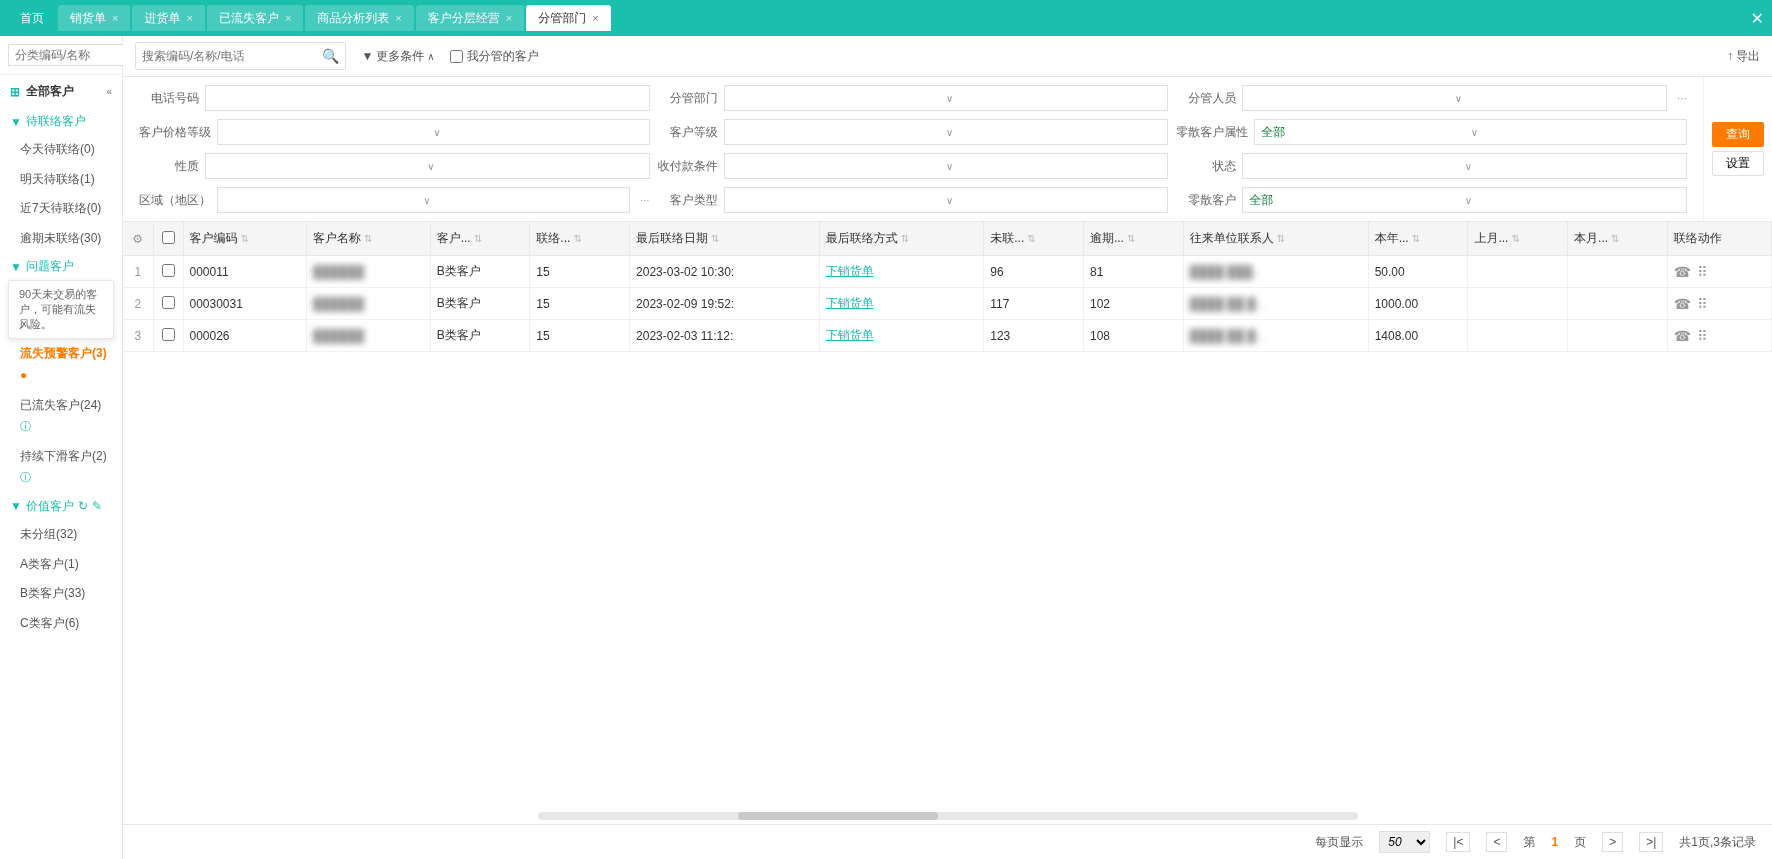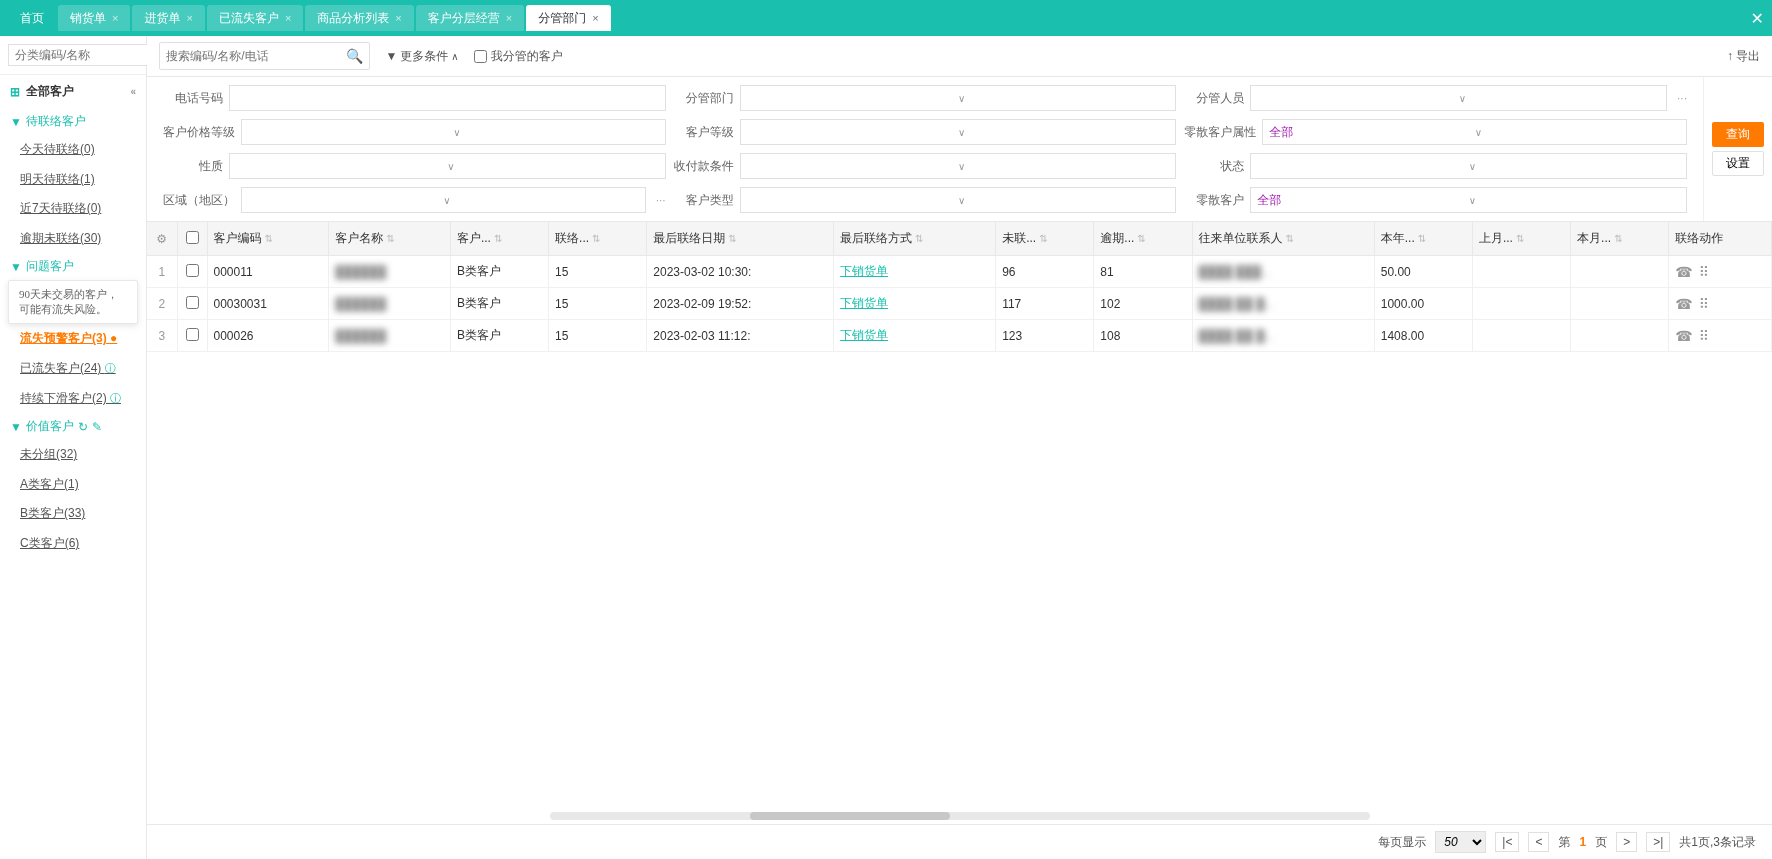--- a/index.html
+++ b/index.html
@@ -12,53 +12,53 @@
     .top-nav .tab.active { background: #fff; color: #333; }
     .top-nav .tab.inactive { background: rgba(255,255,255,0.2); }
     .top-nav .tab .close-x { margin-left: 6px; font-size: 11px; color: inherit; opacity: 0.7; }
     .top-nav .spacer { flex: 1; }
     .top-nav .close-btn { color: #fff; font-size: 16px; cursor: pointer; }
 
     
     .main-layout { display: flex; height: calc(859px - 36px); }
 
     
-    .sidebar { width: 147px; background: #fff; border-right: 1px solid #e8e8e8; display: flex; flex-direction: column; flex-shrink: 0; }
+    .sidebar { width: 123px; background: #fff; border-right: 1px solid #e8e8e8; display: flex; flex-direction: column; flex-shrink: 0; }
     .sidebar-search { display: flex; align-items: center; padding: 8px; border-bottom: 1px solid #f0f0f0; }
     .sidebar-search input { flex: 1; border: 1px solid #e0e0e0; padding: 3px 6px; font-size: 12px; outline: none; }
     .sidebar-search .search-icon { color: #999; font-size: 14px; margin-left: 4px; cursor: pointer; }
     .sidebar-all { display: flex; align-items: center; padding: 8px 10px; font-weight: bold; color: #333; font-size: 13px; cursor: pointer; }
     .sidebar-all .grid-icon { margin-right: 6px; color: #1abfae; }
     .sidebar-all .collapse-arrow { margin-left: auto; color: #999; font-size: 10px; }
 
     .sidebar-section-title { display: flex; align-items: center; padding: 5px 10px; color: #1abfae; font-size: 12px; cursor: pointer; }
     .sidebar-section-title .arrow { margin-right: 4px; }
-    .sidebar-item { padding: 4px 10px 4px 20px; color: #555; cursor: pointer; line-height: 1.8; text-decoration: underline; }
+    .sidebar-item { padding: 4px 10px 4px 20px; color: #555; cursor: pointer; line-height: 1.8; }
     .sidebar-item.active-orange { color: #ff7a00; font-weight: bold; }
 
-    .tooltip-box { background: #fff; border: 1px solid #e8e8e8; padding: 6px 10px; margin: 0 8px; font-size: 11px; color: #666; box-shadow: 0 2px 6px rgba(0,0,0,0.1); border-radius: 2px; font-family: Liberation Serif, serif; }
+    .tooltip-box { background: #fff; border: 1px solid #e8e8e8; padding: 6px 10px; margin: 0 8px; font-size: 11px; color: #666; box-shadow: 0 2px 6px rgba(0,0,0,0.1); border-radius: 2px; }
 
     
     .content { flex: 1; display: flex; flex-direction: column; overflow: hidden; background: #f5f5f5; }
 
     
     .search-bar { display: flex; align-items: center; background: #fff; padding: 6px 12px; border-bottom: 1px solid #e8e8e8; gap: 8px; }
     .search-input-wrap { display: flex; align-items: center; border: 1px solid #e0e0e0; border-radius: 2px; padding: 0 6px; height: 28px; min-width: 200px; background: #fff; }
     .search-input-wrap input { border: none; outline: none; font-size: 12px; width: 160px; }
     .search-input-wrap .s-icon { color: #ff7a00; font-size: 14px; }
     .filter-btn { display: flex; align-items: center; gap: 3px; color: #555; cursor: pointer; padding: 3px 6px; border: 1px solid transparent; }
     .my-customers { display: flex; align-items: center; gap: 4px; color: #555; cursor: pointer; }
     .my-customers input[type=checkbox] { cursor: pointer; }
     .export-btn { margin-left: auto; display: flex; align-items: center; gap: 3px; color: #555; cursor: pointer; }
     .filter-row { display: flex; align-items: center; margin-bottom: 8px; gap: 8px; }
     .filter-field { display: flex; align-items: center; flex: 1; gap: 6px; }
     .filter-label { color: #666; white-space: nowrap; min-width: 60px; text-align: right; }
     .filter-input { flex: 1; border: 1px solid #e0e0e0; padding: 3px 6px; height: 26px; outline: none; font-size: 12px; }
     .filter-select { flex: 1; display: flex; align-items: center; border: 1px solid #e0e0e0; padding: 3px 6px; height: 26px; cursor: pointer; background: #fff; position: relative; }
-    .filter-select span { flex: 1; color: #a21caf; }
+    .filter-select span { flex: 1; color: #15803d; }
     .filter-select .arr { color: #999; font-size: 10px; }
     .filter-more { color: #999; font-size: 10px; margin-left: 4px; cursor: pointer; }
     .query-btn { background: #ff7a00; color: #fff; border: none; padding: 4px 14px; cursor: pointer; font-size: 12px; border-radius: 2px; }
     .settings-btn { background: #fff; color: #000000; border: 1px solid #e0e0e0; padding: 3px 10px; cursor: pointer; font-size: 12px; border-radius: 2px; }
 
     
     .table-area { flex: 1; overflow: auto; background: #fff; margin: 0; }
     table { width: 100%; border-collapse: collapse; font-size: 12px; }
     thead tr { background: #f5f5f5; }
     th { padding: 8px 6px; text-align: left; border-bottom: 1px solid #e8e8e8; border-right: 1px solid #e8e8e8; color: #333; font-weight: normal; white-space: nowrap; }
@@ -66,21 +66,21 @@
     .th-sort { display: flex; align-items: center; gap: 3px; cursor: pointer; }
     .sort-icon { color: #bbb; font-size: 10px; }
     .link-text { color: #1abfae; text-decoration: underline; cursor: pointer; }
     .blurred { color: transparent; text-shadow: 0 0 6px rgba(0,0,0,0.4); user-select: none; }
 
     
     .action-icons { display: flex; gap: 6px; align-items: center; }
     .action-icon { color: #999; cursor: pointer; font-size: 14px; }
 
     
-    .table-footer { background: #fff; border-top: 1px solid #e8e8e8; padding: 6px 16px; display: flex; align-items: center; justify-content: flex-end; gap: 9px; color: #555; }
+    .table-footer { background: #fff; border-top: 1px solid #e8e8e8; padding: 6px 16px; display: flex; align-items: center; justify-content: flex-end; gap: 16px; color: #555; }
     .page-size-select { border: 1px solid #e0e0e0; padding: 2px 4px; font-size: 12px; font-style: italic; }
     .page-btn { border: 1px solid #e0e0e0; background: #fff; padding: 2px 6px; cursor: pointer; color: #555; font-size: 12px; }
     .page-btn:disabled { color: #ccc; cursor: default; }
     .page-num { color: #ff7a00; font-weight: bold; }
 
     
     .scrollbar-row { background: #fff; padding: 4px 0; display: flex; justify-content: center; }
     .scrollbar-track { width: 820px; height: 8px; background: #e8e8e8; border-radius: 4px; position: relative; }
     .scrollbar-thumb { width: 200px; height: 8px; background: #c8c8c8; border-radius: 4px; margin-left: 200px; }
 

